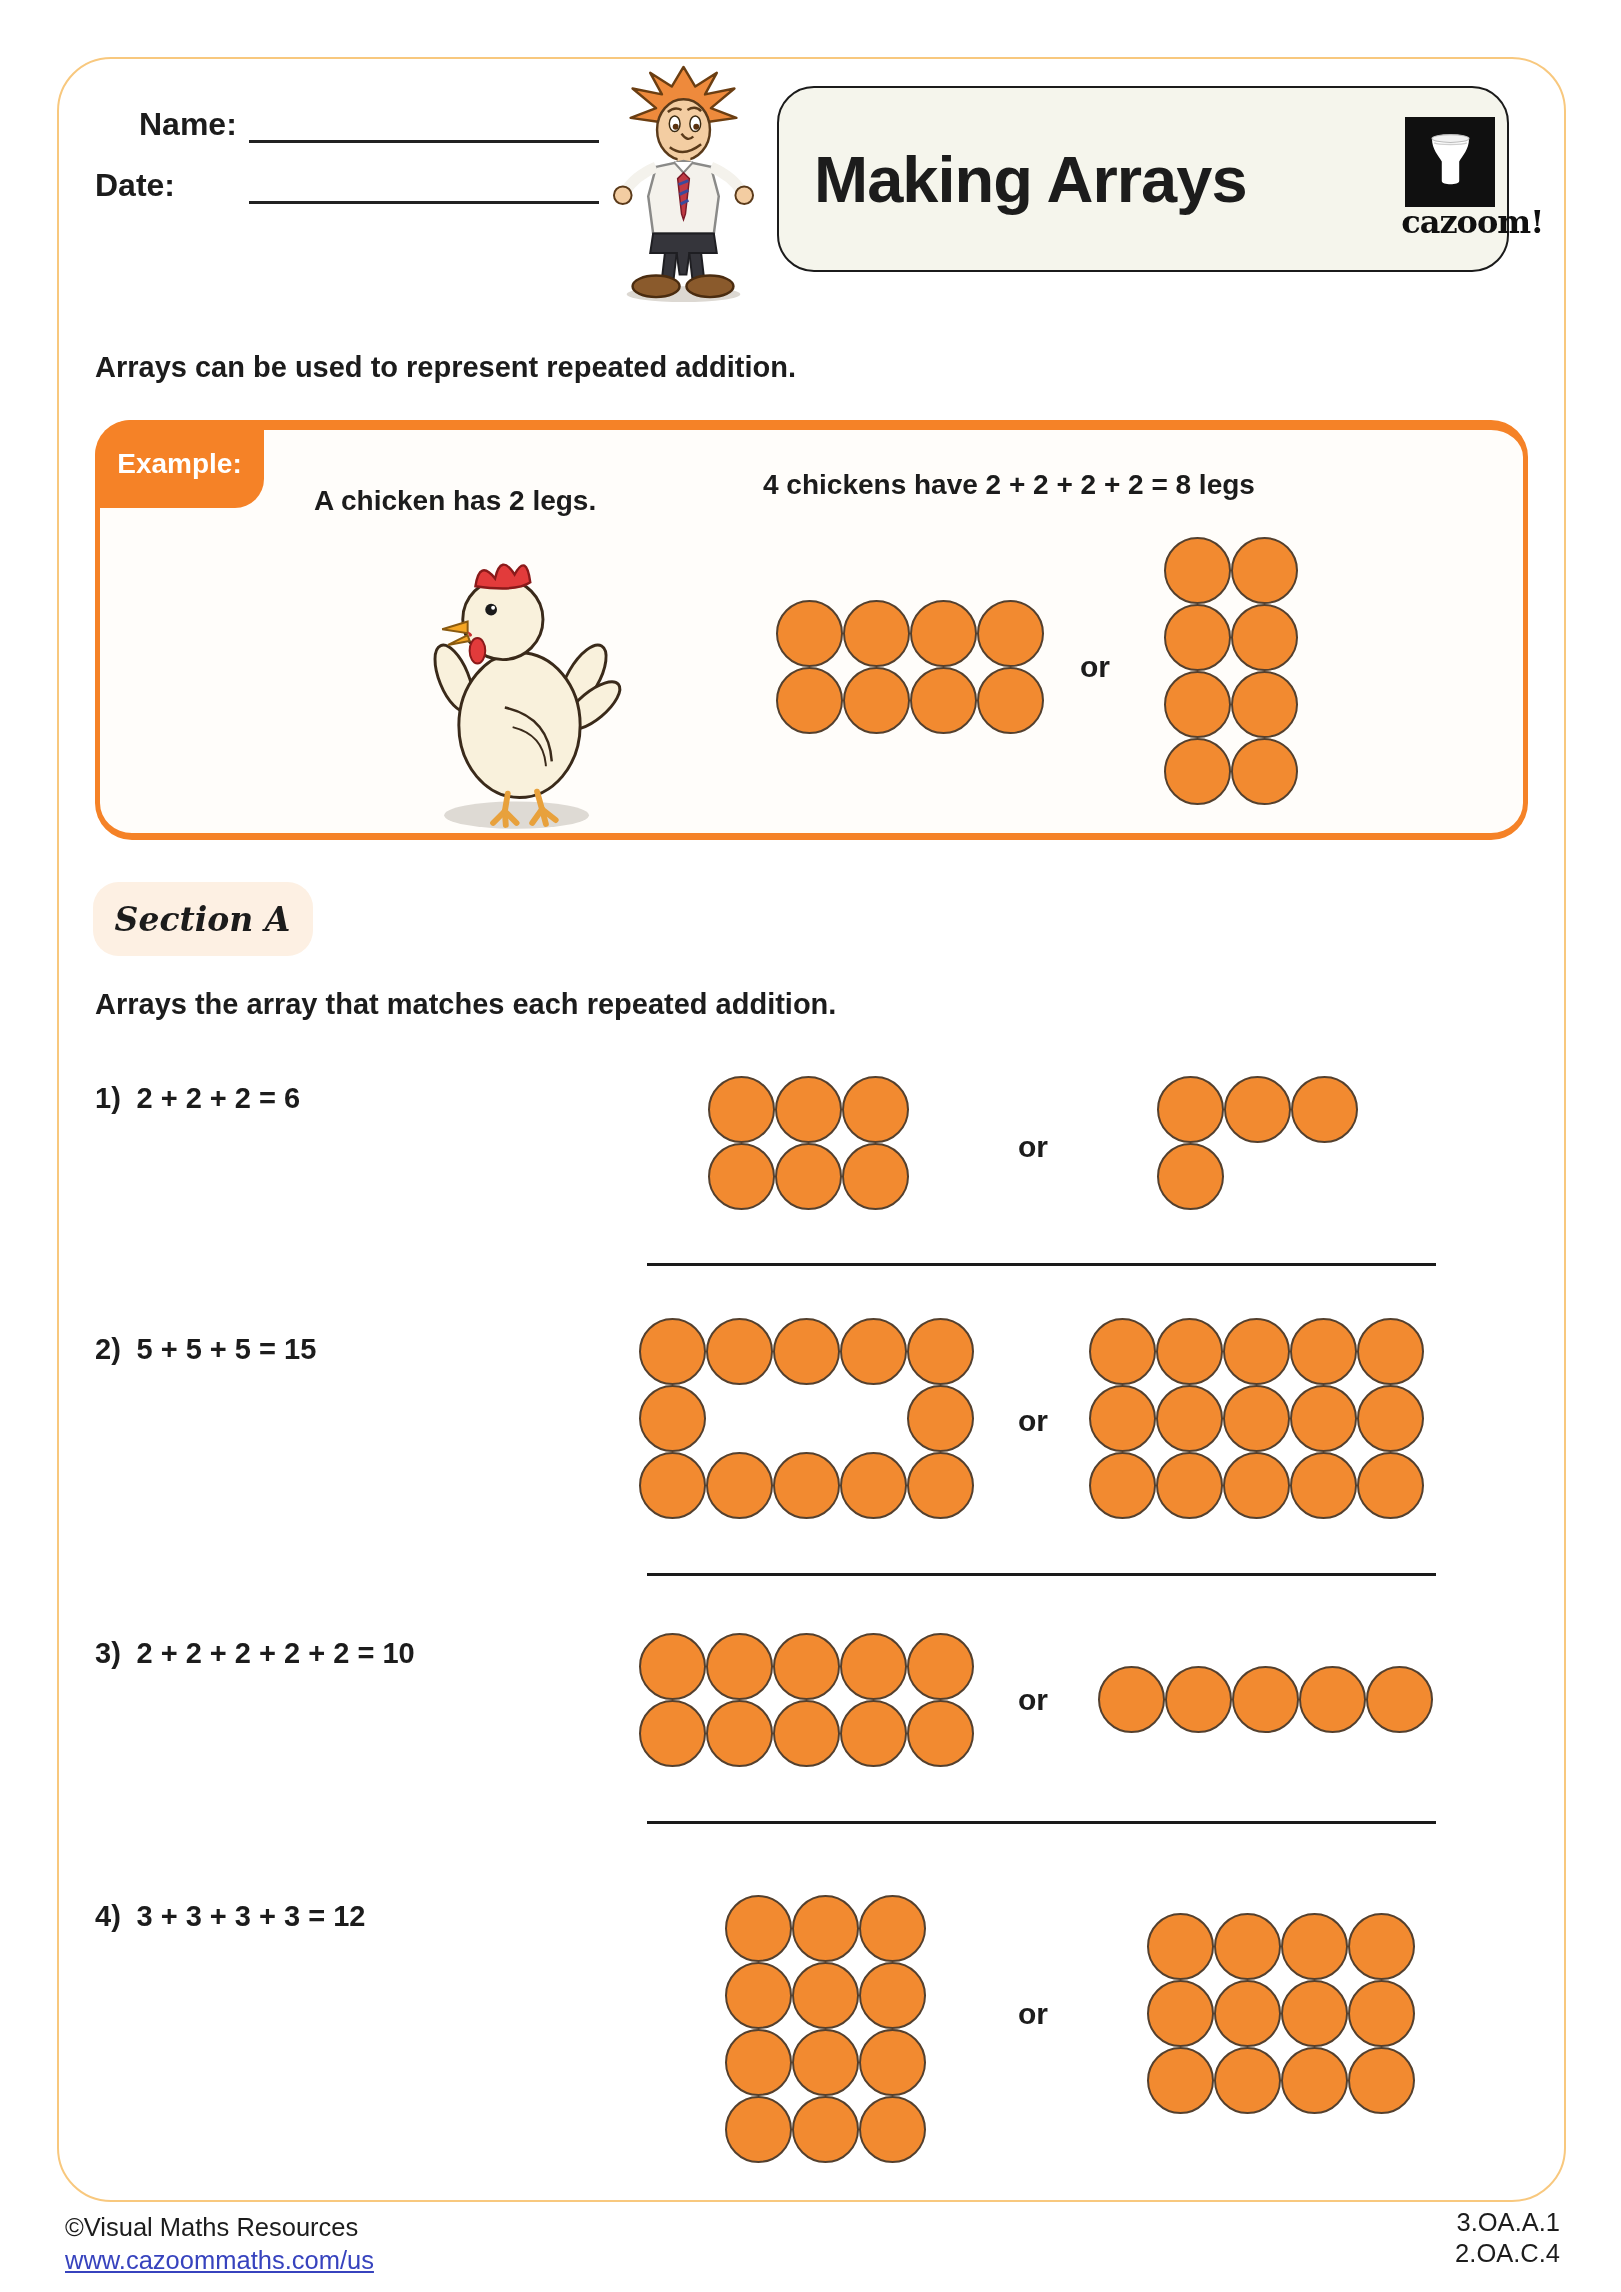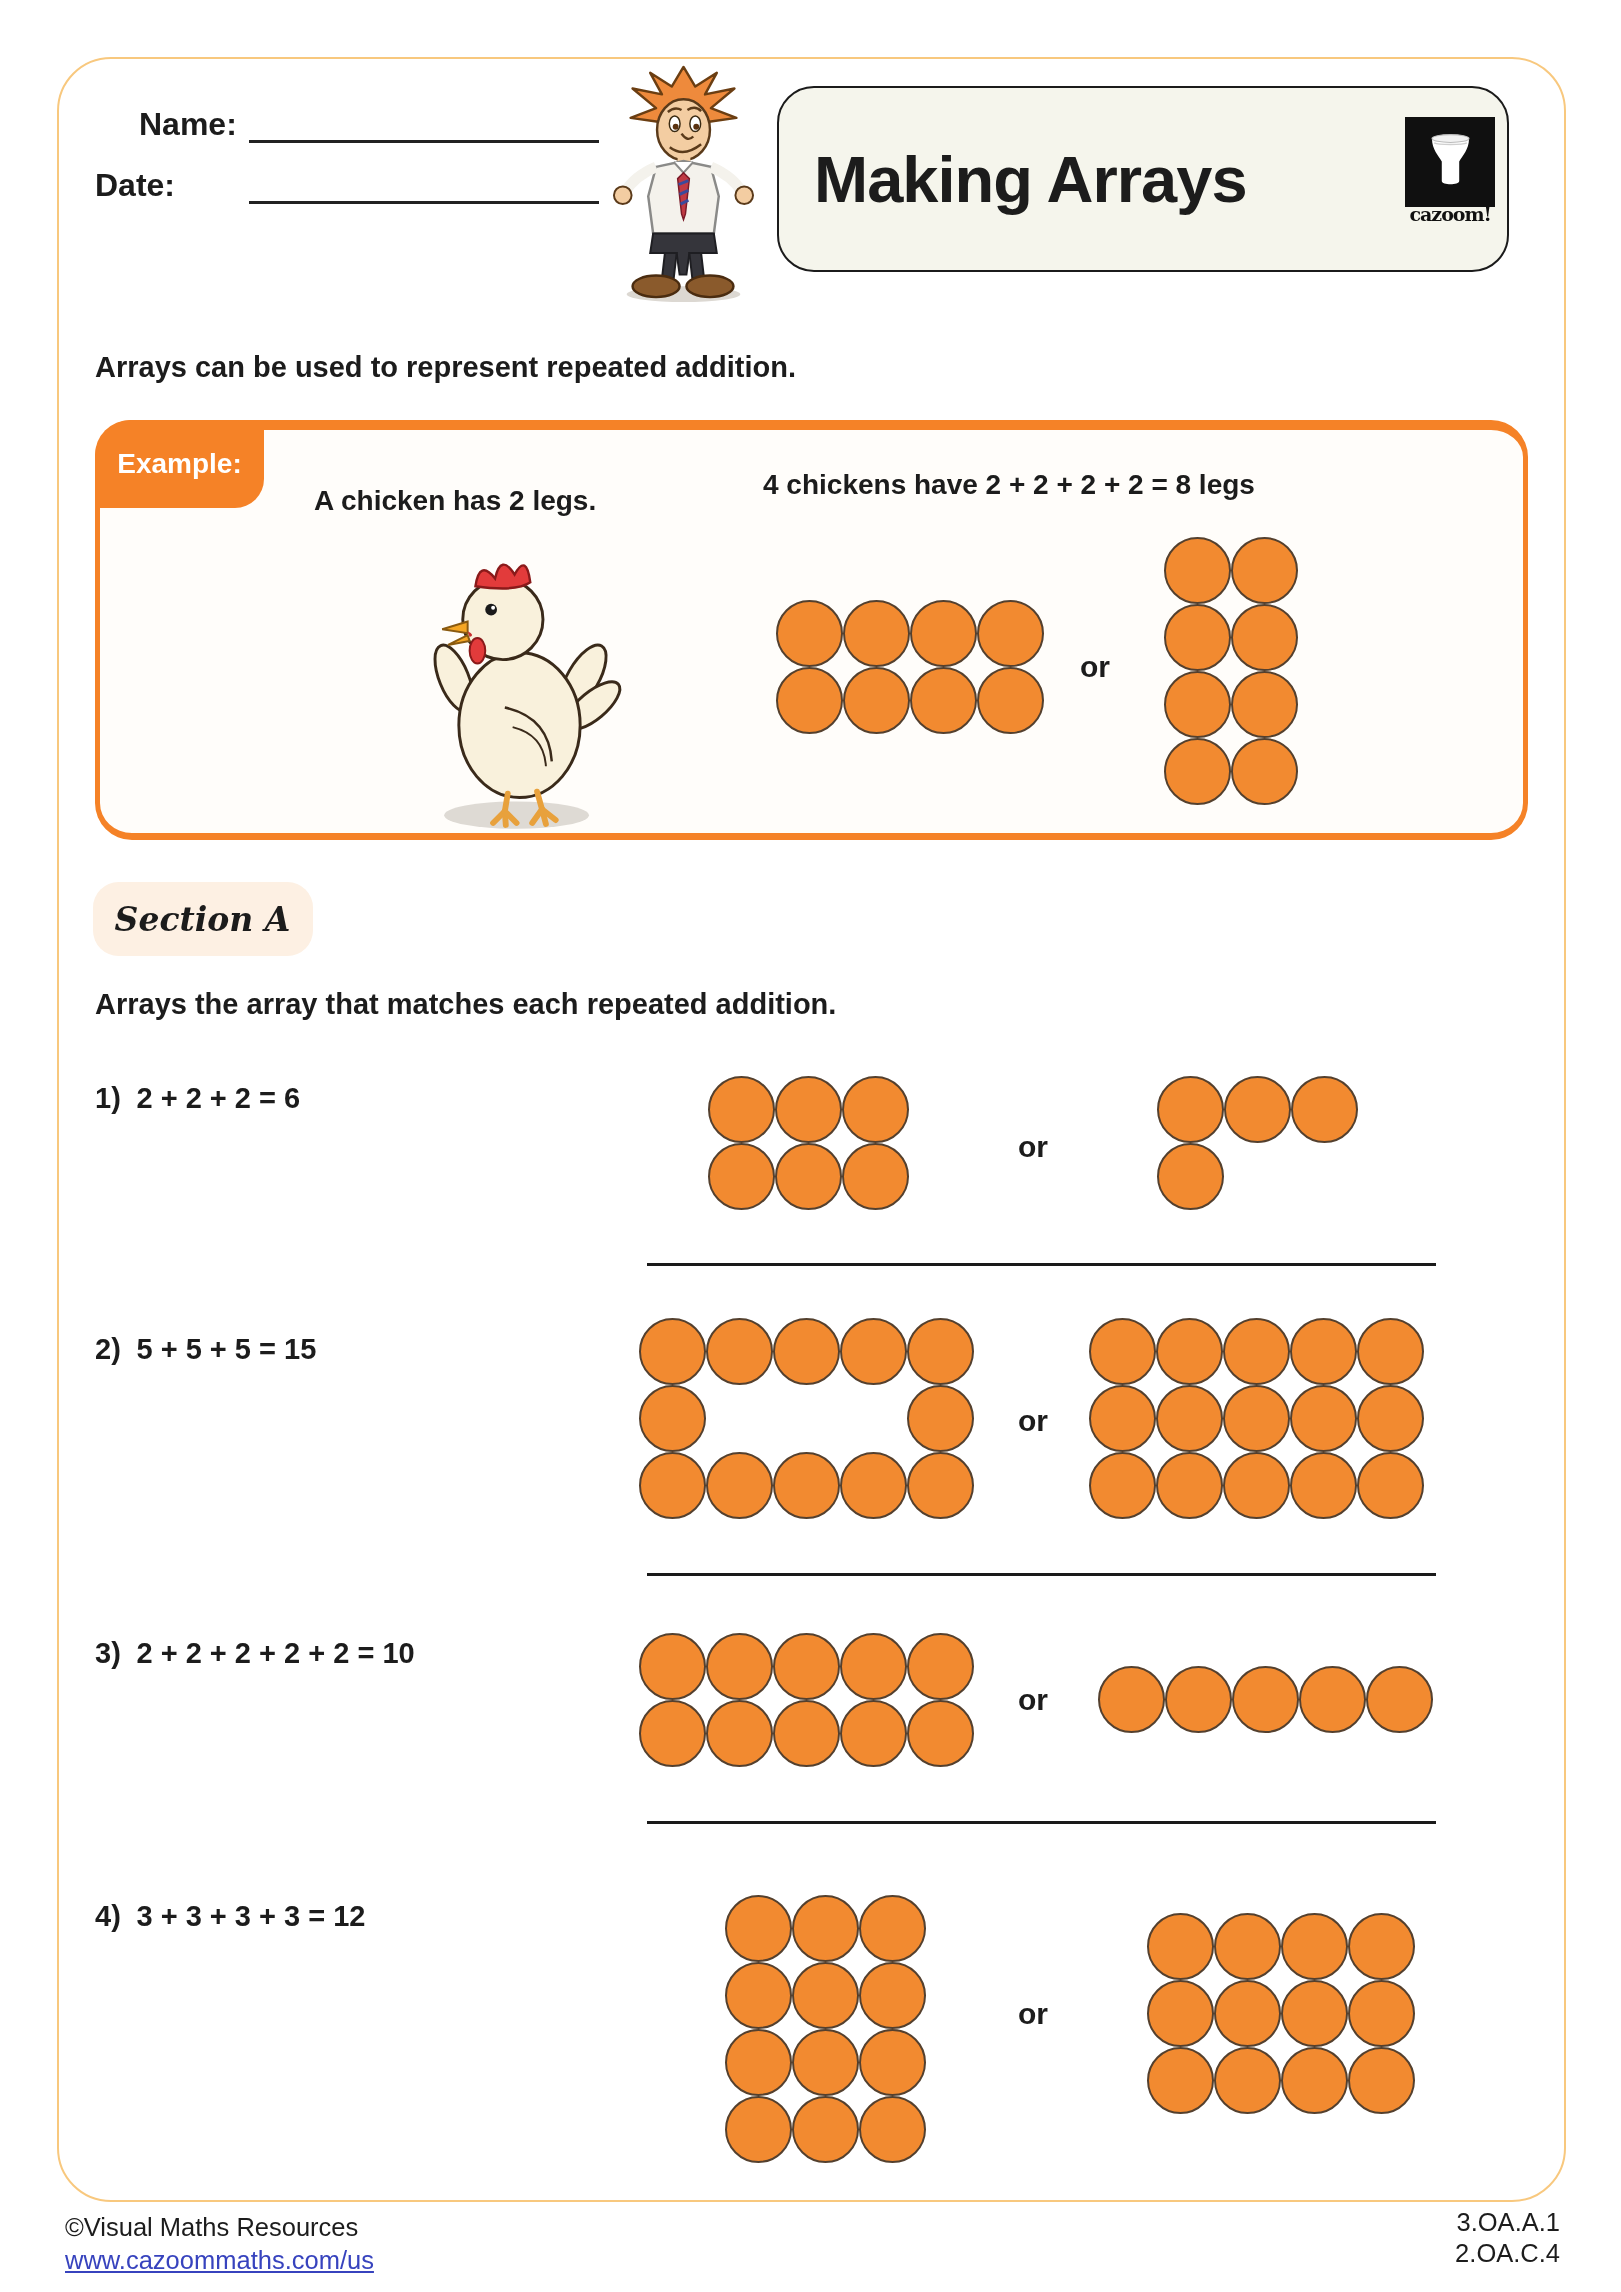--- a/index.html
+++ b/index.html
@@ -13,21 +13,21 @@
 
   
   .field-label{font-weight:bold;font-size:32px;}
   .write-line{position:absolute;height:2.9px;background:#222;}
   .title-box{position:absolute;left:777px;top:86px;width:732px;height:186px;
              background:var(--title_box_bg,#f5f5ec);border:2.9px solid #1b1b1b;border-radius:37px;box-sizing:border-box;}
   .title-text{position:absolute;left:35px;top:50%;transform:translateY(-50%);
               font-weight:bold;font-size:65px;letter-spacing:-1px;white-space:nowrap;}
   .logo{position:absolute;right:7.8px;top:29px;width:98px;text-align:center;}
   .logo-box{width:90px;height:90px;background:#101010;margin:0 auto;display:flex;align-items:center;justify-content:center;}
-  .logo-caption{font-family:"DejaVu Serif",serif;font-weight:bold;font-size:19px;letter-spacing:-1px;color:#101010;margin-top:-3.9px;text-align:center;}
+  .logo-caption{font-family:"DejaVu Serif",serif;font-weight:bold;font-size:32px;letter-spacing:-1px;color:#101010;margin-top:-3.9px;text-align:center;}
 
   .intro{position:absolute;left:95px;top:351px;font-weight:bold;font-size:29px;}
 
   
   .example-box{position:absolute;left:95px;top:420px;width:1433px;height:420px;box-sizing:border-box;
                border:5.9px solid var(--example_border,#f58227);border-top-width:10.8px;border-bottom-width:7.8px;
                border-radius:37px;background:#fffdfa;}
   .example-tab{position:absolute;left:95px;top:420px;width:169px;height:88px;
                background:var(--example_border,#f58227);border-radius:35px 0 29px 0;
                display:flex;align-items:center;justify-content:center;

